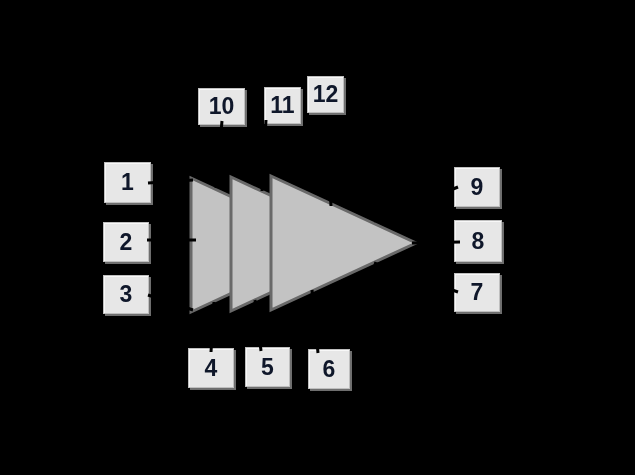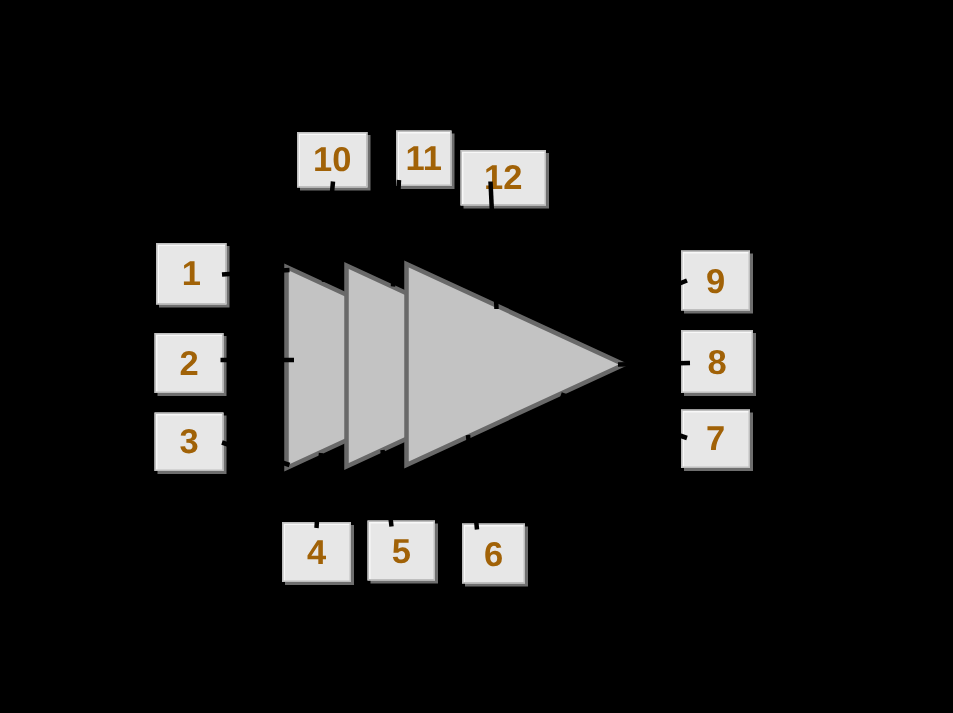--- a/index.html
+++ b/index.html
@@ -38,35 +38,35 @@
     position: absolute;
     z-index: 2;
     background: #e7e7e7;
     border: 1px solid #bfbfbf;
     box-shadow: inset 1px 1px 0 #f8f8f8, 2px 2px 0 #6e6e6e;
     display: flex;
     align-items: center;
     justify-content: center;
     font-size: 23px;
     font-weight: bold;
-    color: #a16207;
+    color: #0f172a;
     box-sizing: border-box;
   }
   #label-1  { left: 104px; top: 162px; width: 47px; height: 41px; }
   #label-2  { left: 103px; top: 222px; width: 46px; height: 40px; }
   #label-3  { left: 103px; top: 275px; width: 46px; height: 39px; }
   #label-4  { left: 188px; top: 348px; width: 46px; height: 40px; }
   #label-5  { left: 245px; top: 347px; width: 45px; height: 40px; }
   #label-6  { left: 308px; top: 349px; width: 42px; height: 40px; }
   #label-7  { left: 454px; top: 273px; width: 46px; height: 39px; }
   #label-8  { left: 454px; top: 220px; width: 48px; height: 42px; }
   #label-9  { left: 454px; top: 167px; width: 46px; height: 40px; }
   #label-10 { left: 198px; top: 88px;  width: 47px; height: 37px; }
   #label-11 { left: 264px; top: 87px;  width: 37px; height: 37px; }
-  #label-12 { left: 307px; top: 100px;  width: 57px; height: 37px; }
+  #label-12 { left: 307px; top: 76px;  width: 37px; height: 37px; }
 </style>
 </head>
 <body>
 
 <div class="stage">
 
   <svg class="layer tri-layer" viewBox="0 0 635 475">
     <polygon points="191,178 191,312 336,245" fill="#c3c3c3"></polygon>
     <polygon points="231,177 231,311 376,244" fill="#c3c3c3"></polygon>
     <polygon points="271,176 271,310 416,243" fill="#c3c3c3"></polygon>

